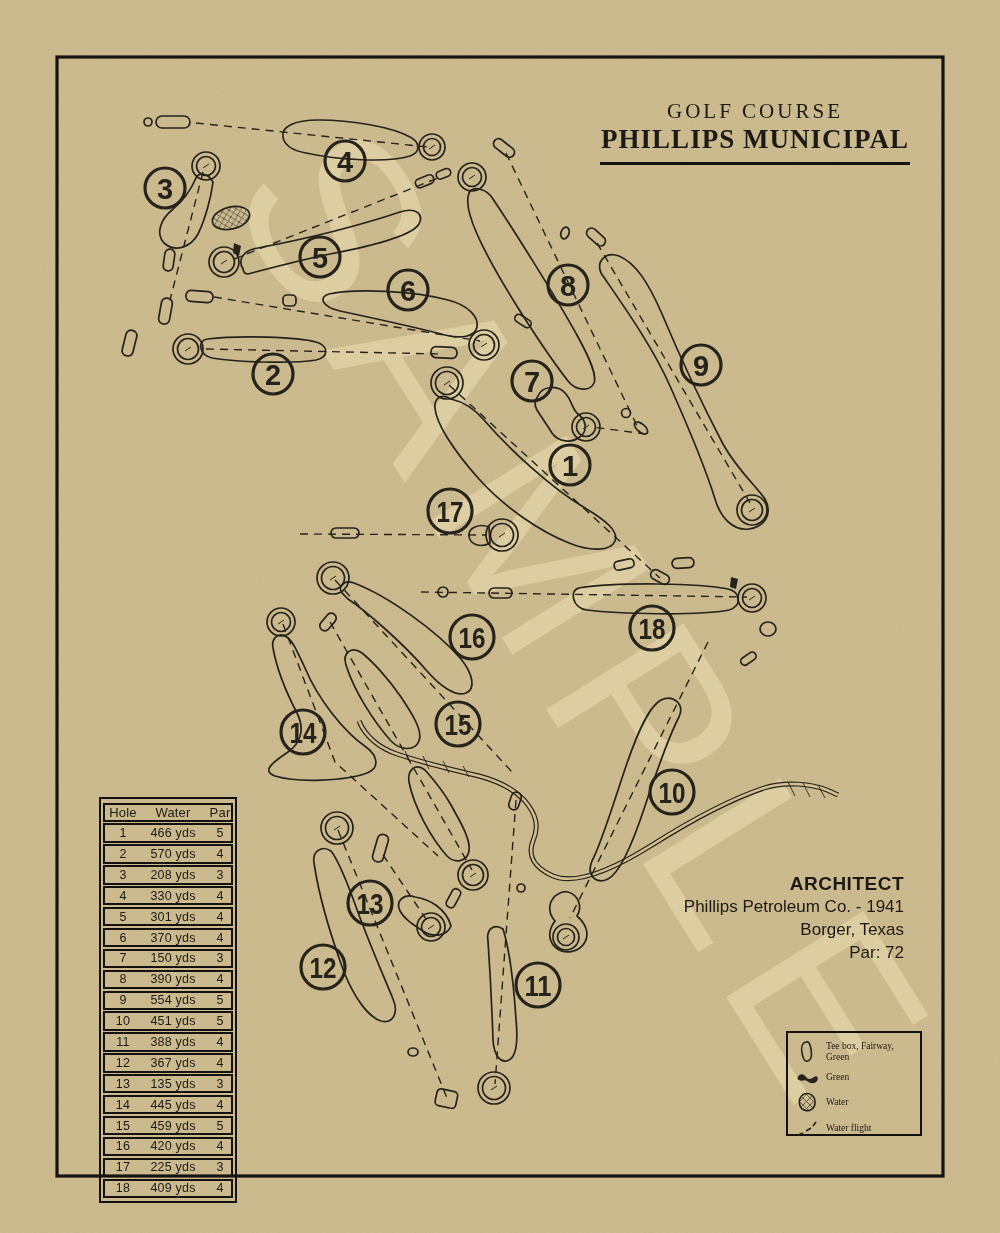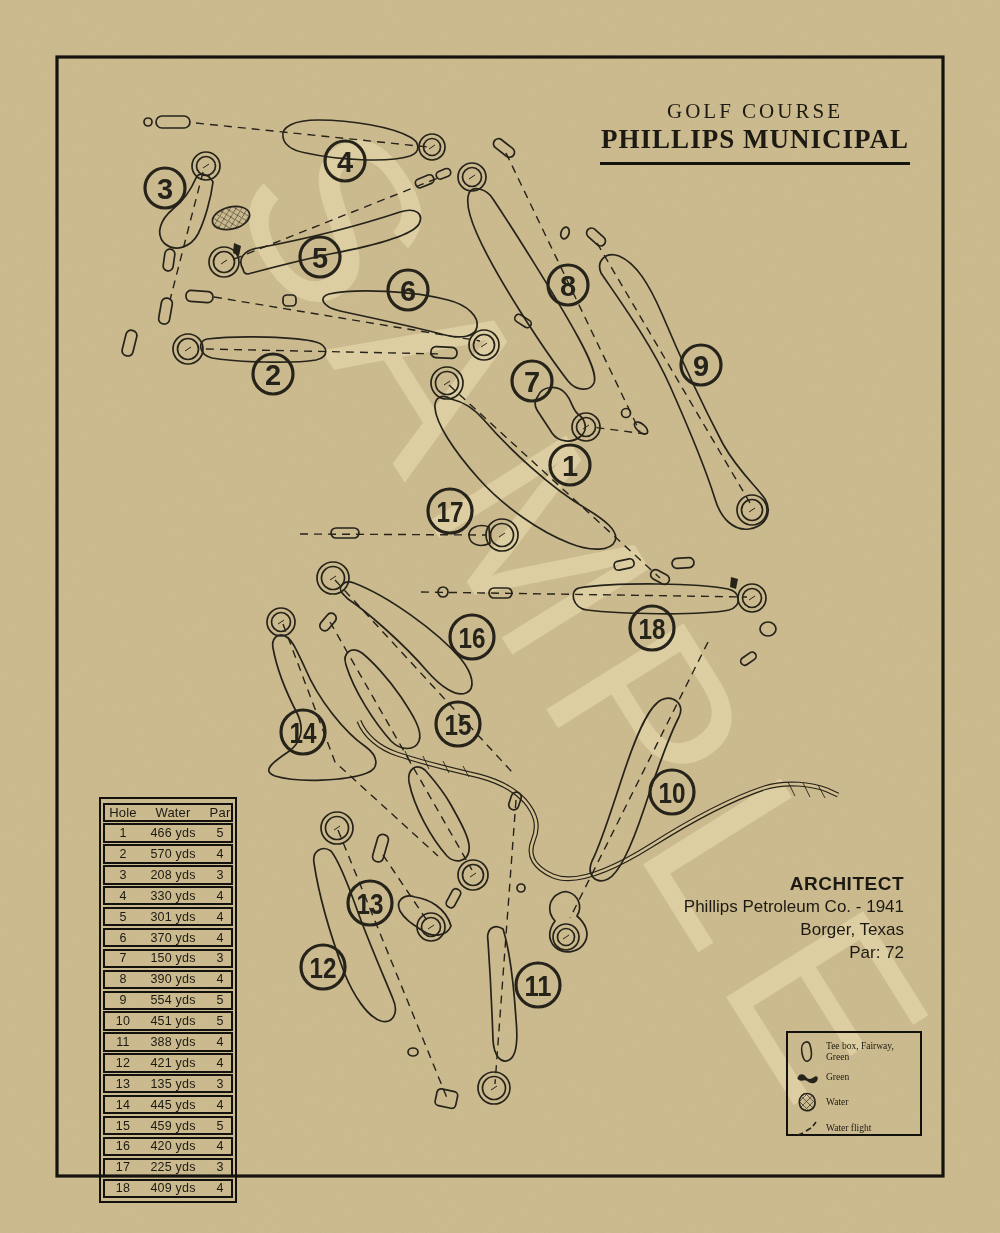--- a/index.html
+++ b/index.html
@@ -395,21 +395,21 @@
           <span>451 yds</span>
           <span>5</span>
         </div>
         <div class="srow">
           <span>11</span>
           <span>388 yds</span>
           <span>4</span>
         </div>
         <div class="srow">
           <span>12</span>
-          <span>421 yds</span>
+          <span>367 yds</span>
           <span>4</span>
         </div>
         <div class="srow">
           <span>13</span>
           <span>135 yds</span>
           <span>3</span>
         </div>
         <div class="srow">
           <span>14</span>
           <span>445 yds</span>

